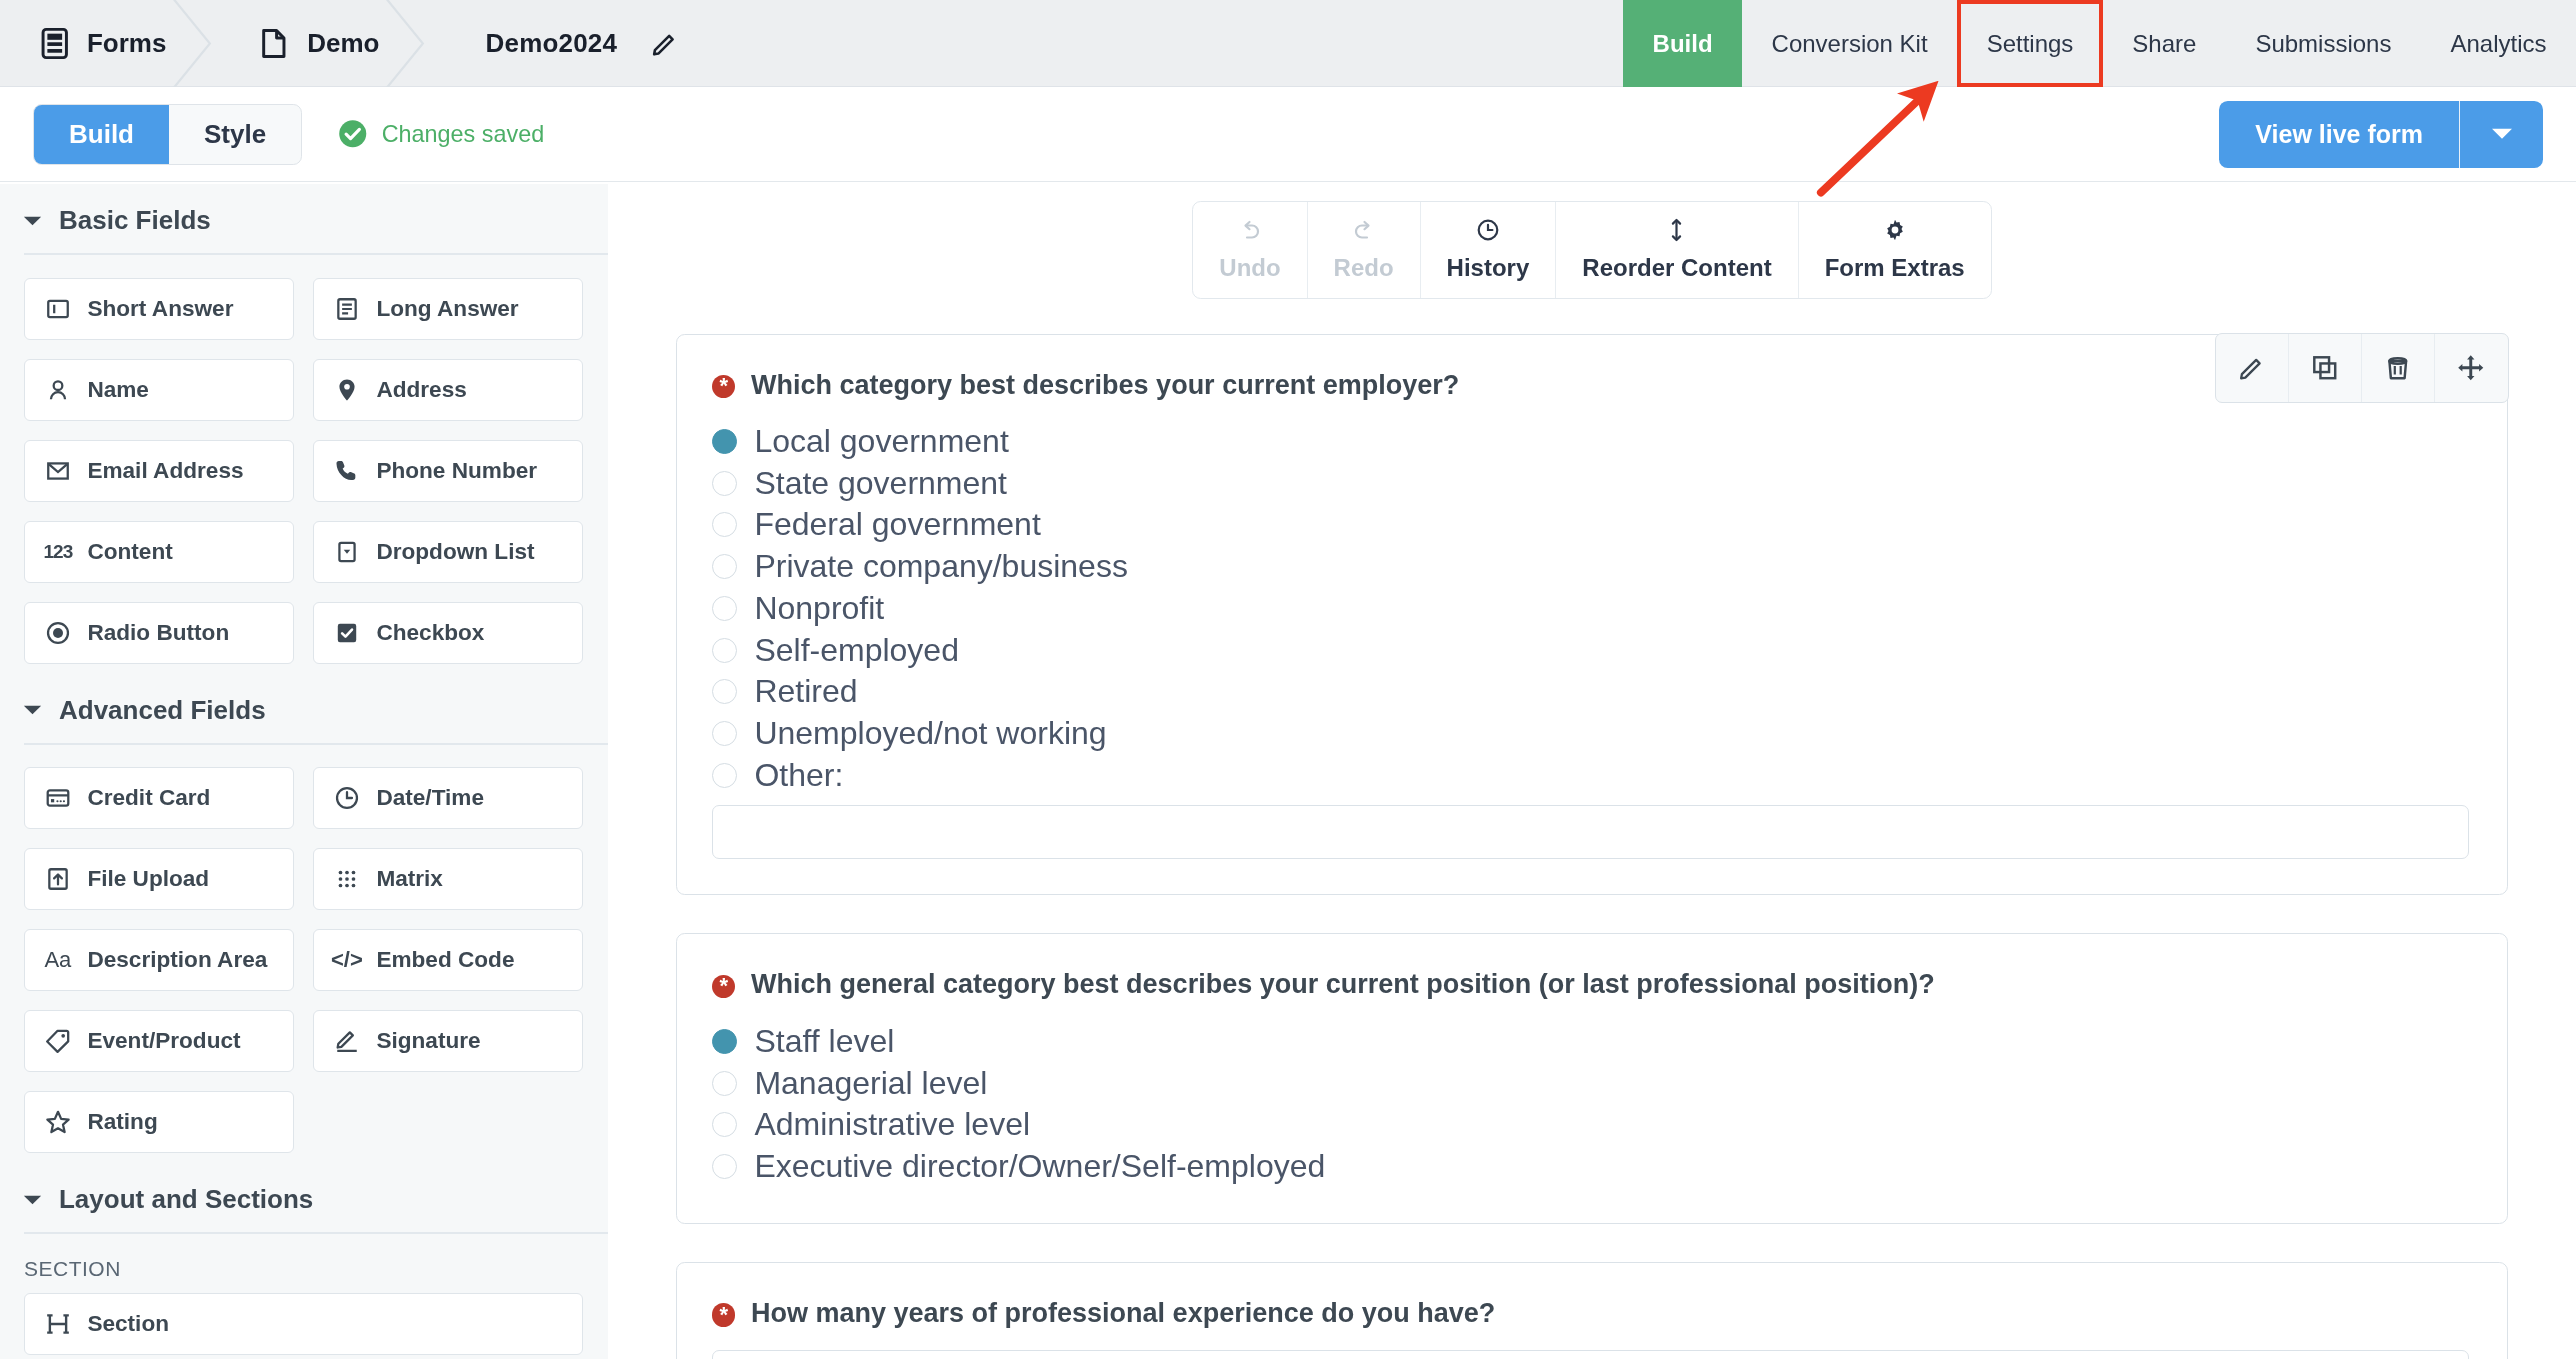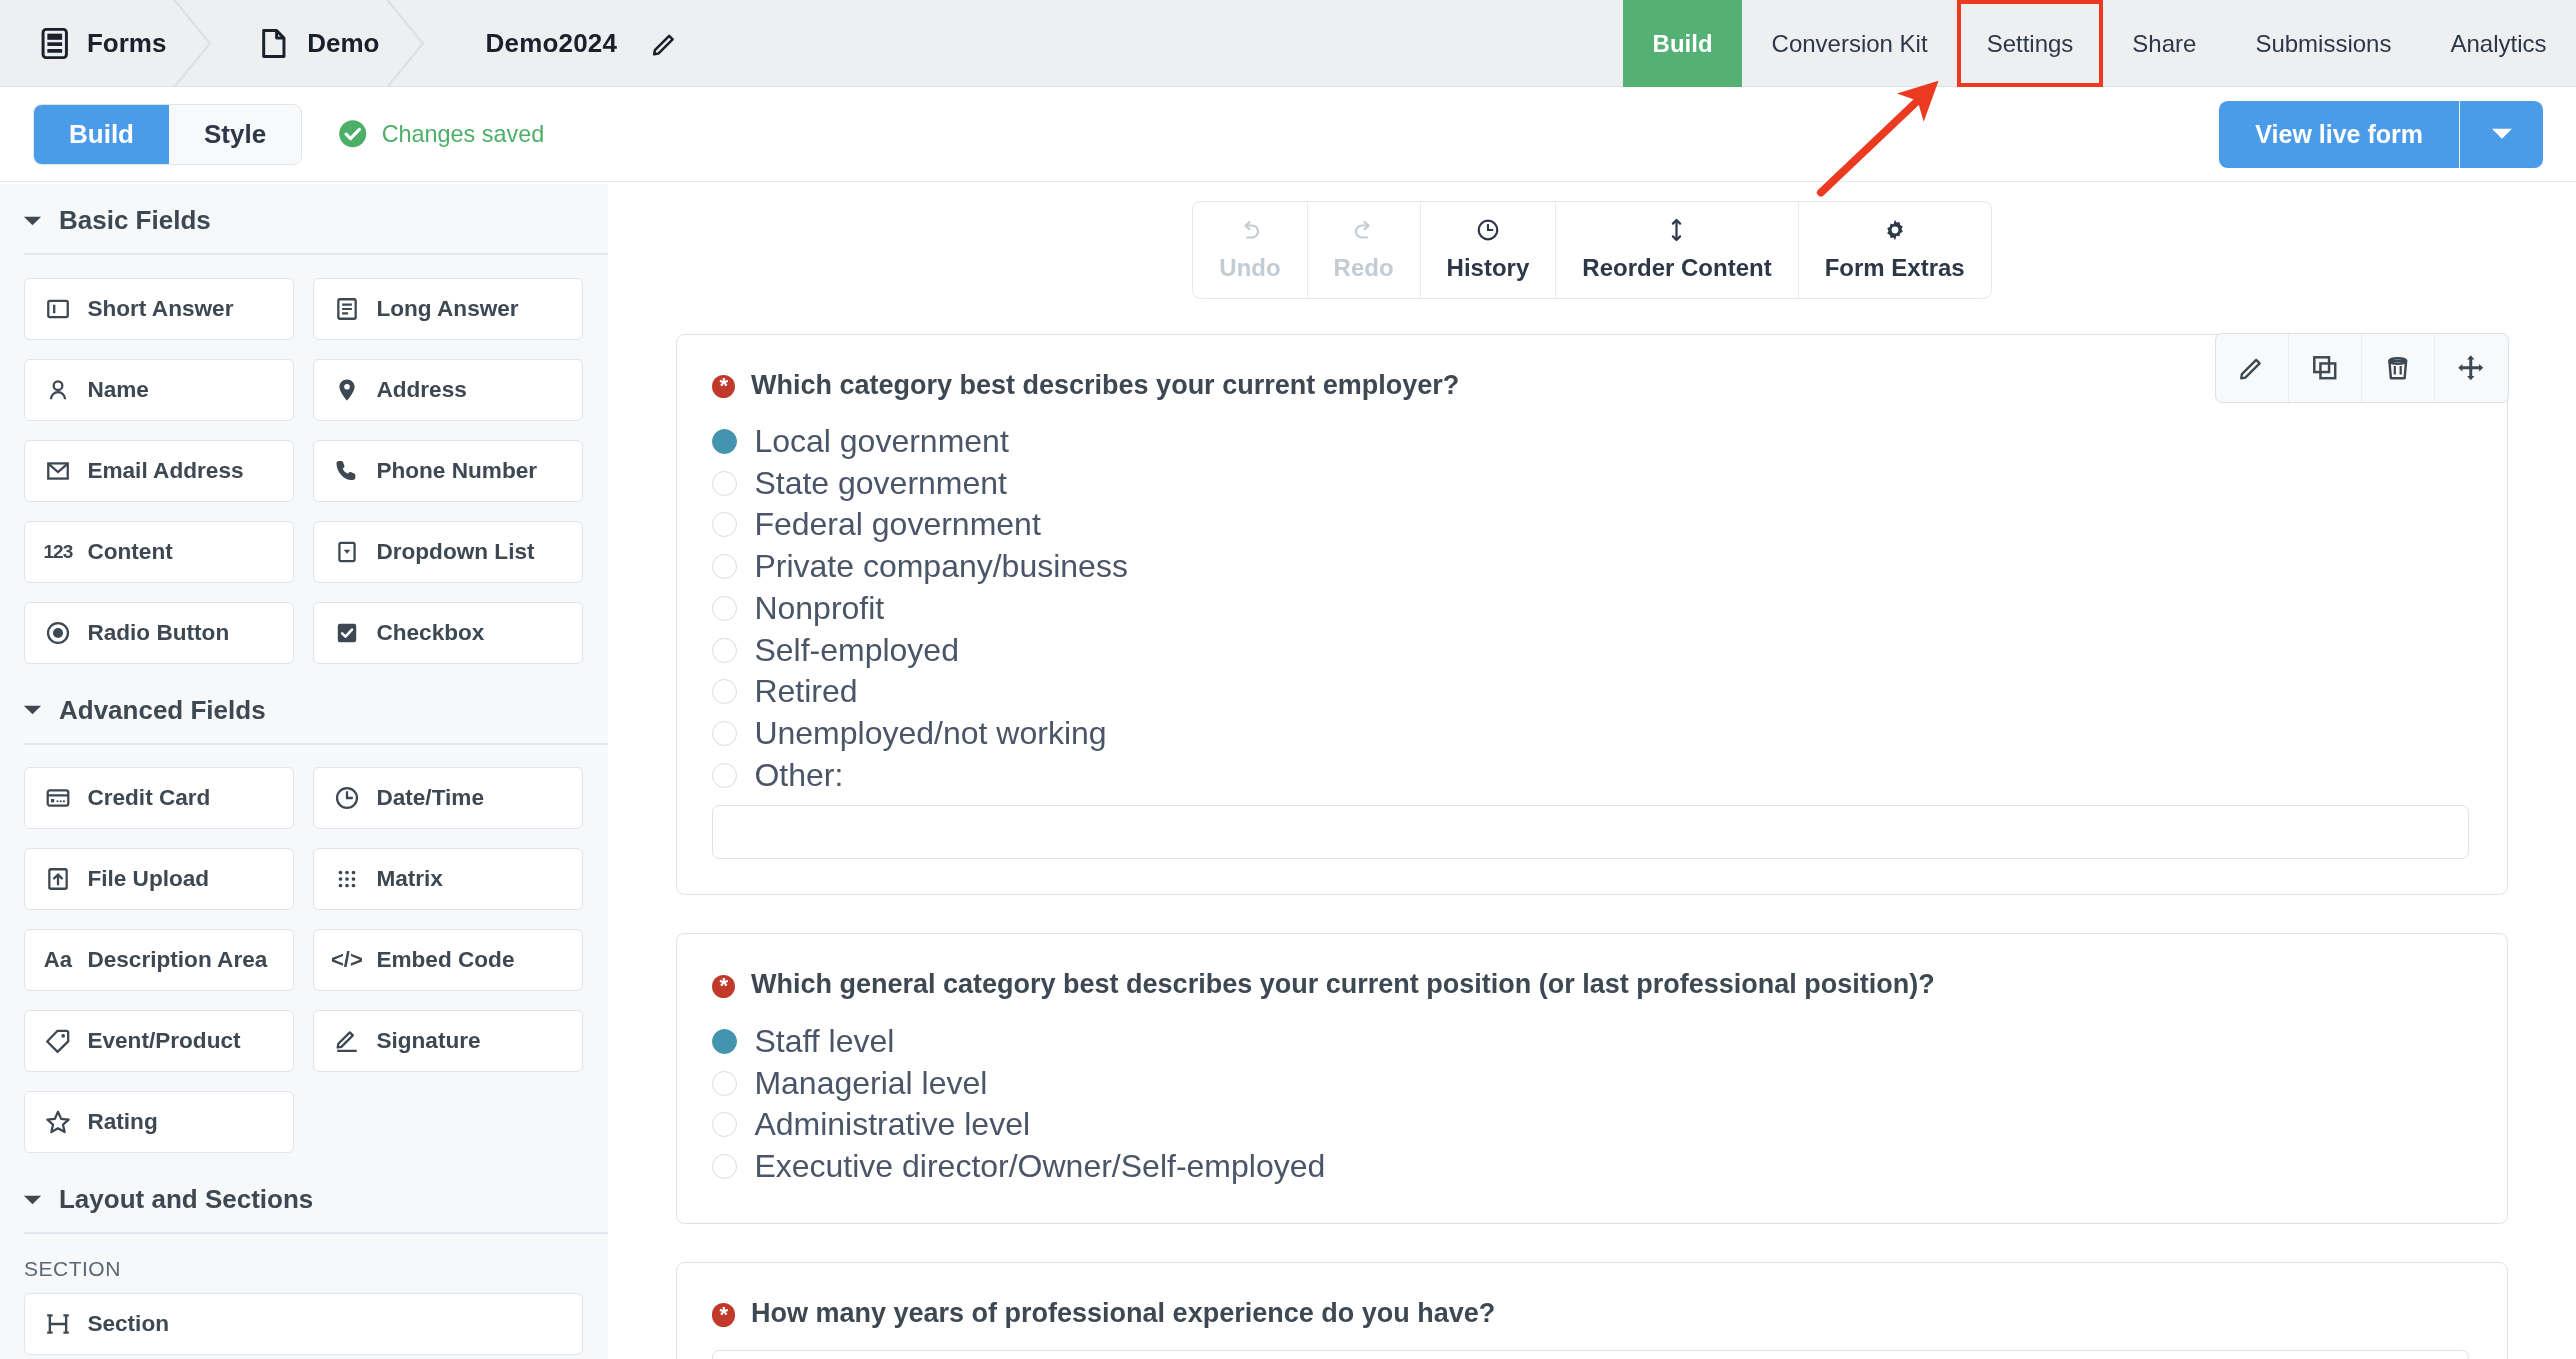--- a/index.html
+++ b/index.html
@@ -109,21 +109,21 @@
   .fbtn {
     display: flex; align-items: center; gap: 14px;
     background: #ffffff; border: 1.7px solid #dfe5ea; border-radius: 6px;
     height: 62px; padding: 0 17.4px;
     font-size: 22.6px; font-weight: 700; color: #3d4852;
     cursor: pointer; white-space: nowrap; overflow: hidden;
   }
   .fbtn.wide { grid-column: 1 / span 2; }
   .fbtn .ic { flex: 0 0 auto; width: 31px; }
   .fbtn .num { font-size: 19px; font-weight: 700; color: #3d4852; letter-spacing:-0.9px;}
-  .fbtn .aa { font-size: 22px; font-weight: 700; color: #3d4852; }
+  .fbtn .aa { font-size: 22px; font-weight: 400; color: #3d4852; }
   .fbtn .code { font-size: 22px; font-weight: 700; color: #3d4852; }
   .sublabel {
     padding: 0 24px; margin: 5.2px 0 12px 0;
     font-size: 21px; color: #5a6774; letter-spacing: 0.5px;
   }
 
   
   .canvas {
     position: absolute; top: 184px; left: 608px;
     width: 1968px; height: 1175px;

